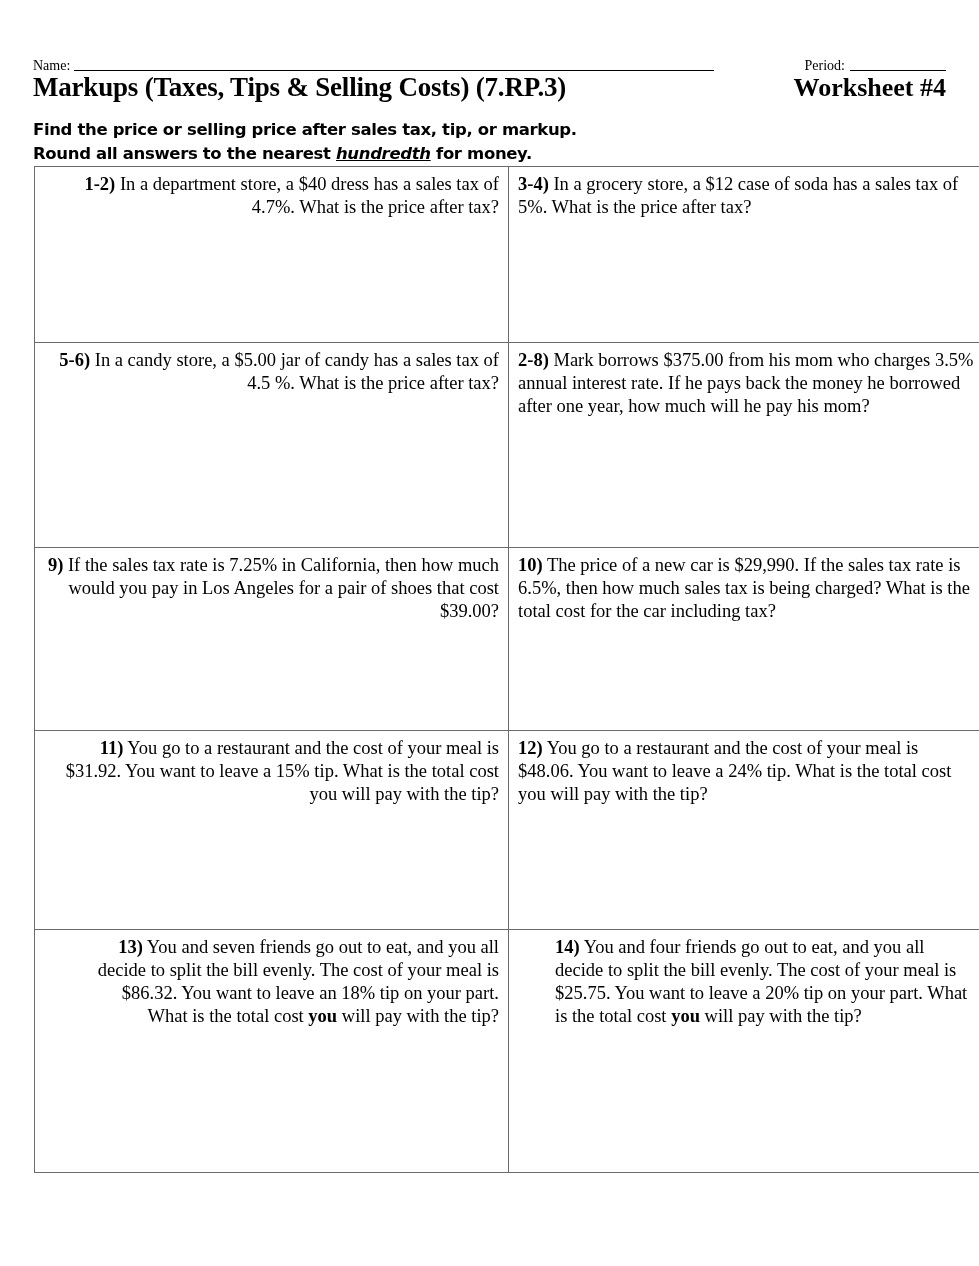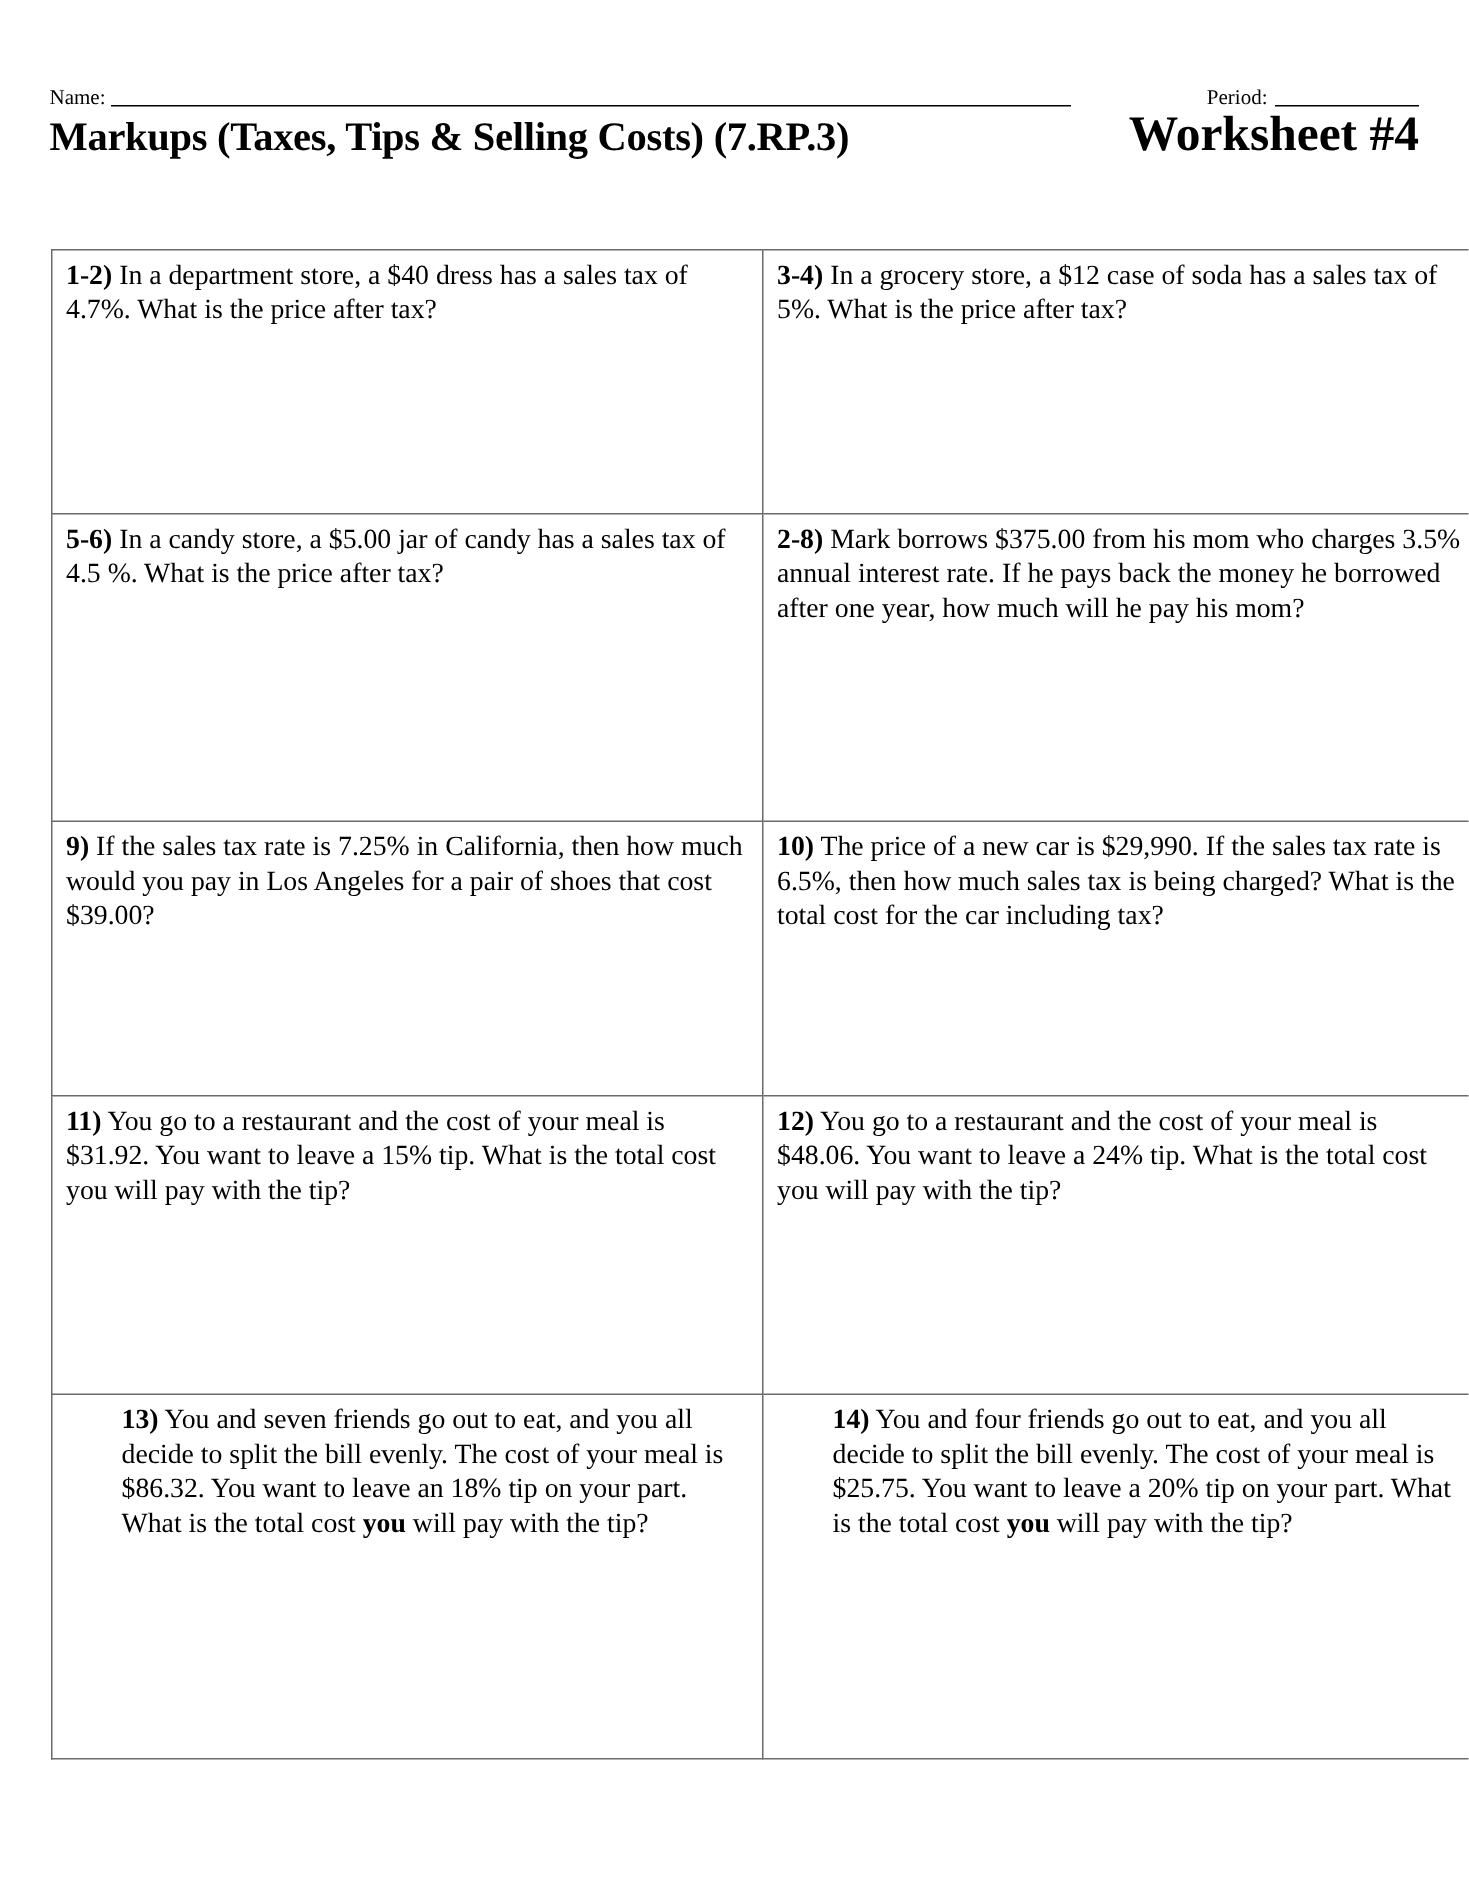--- a/index.html
+++ b/index.html
@@ -63,21 +63,21 @@
     align-items: baseline;
     gap: 32px;
   }
   .title-main {
     font-size: 27px;
     font-weight: bold;
     letter-spacing: -0.2px;
     white-space: nowrap;
   }
   .title-right {
-    font-size: 33px;
+    font-size: 26px;
     font-weight: bold;
     white-space: nowrap;
   }
 
   
   .directions {
     position: absolute;
     left: 33px;
     top: 118px;
     width: 913px;
@@ -103,21 +103,21 @@
     table-layout: fixed;
   }
   .worksheet-table td {
     border: 1.2px solid #6b6b6b;
     vertical-align: top;
     padding: 6px 9px 4px 9px;
     font-size: 18.5px;
     line-height: 1.25;
     font-family: "Liberation Serif", "DejaVu Serif", serif;
   }
-  .worksheet-table td.left  { width: 455px; }
+  .worksheet-table td.left  { width: 455px; text-align: right; }
   .worksheet-table td.right { width: 456px; }
   .qnum { font-weight: bold; }
   .qtext b { font-weight: bold; }
 
   tr.r1 td { height: 165px; }
   tr.r2 td { height: 194px; }
   tr.r3 td { height: 172px; margin-top: 33px; }
   tr.r4 td { height: 188px; }
   tr.r5 td { height: 232px; padding-left: 46px; }
 </style>
@@ -132,20 +132,24 @@
     <span class="spacer"></span>
     <span class="label">Period:</span>
     <span class="rule-period"></span>
   </div>
 
   <div class="titlerow">
     <span class="title-main">Markups (Taxes, Tips &amp; Selling Costs) (7.RP.3)</span>
     <span class="title-right">Worksheet #4</span>
   </div>
 
+  <div class="directions">
+    <div class="line">Find the price or selling price after sales tax, tip, or markup.</div>
+    <div class="line"><span>Round all answers to the nearest </span><span class="emph">hundredth</span><span> for money.</span></div>
+  </div>
 
   <table class="worksheet-table">
     <tbody>
       <tr class="r1">
         <td class="left">
           <span class="qnum">1-2)</span>
           <span class="qtext">In a department store, a $40 dress has a sales tax of 4.7%. What is the price after tax?</span>
         </td>
         <td class="right">
           <span class="qnum">3-4)</span>

